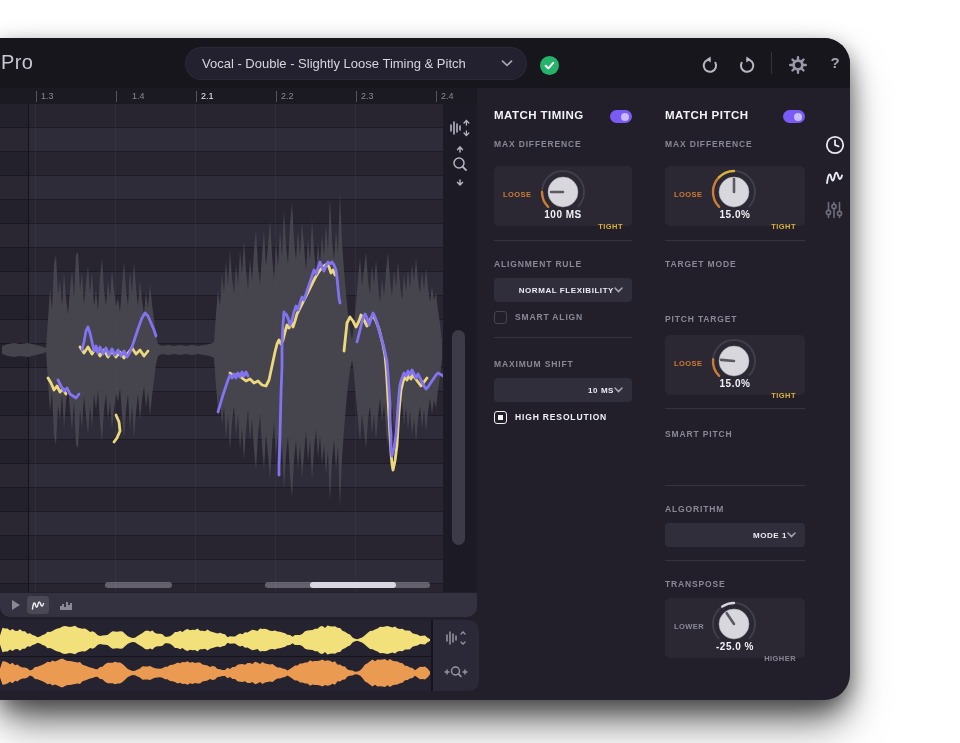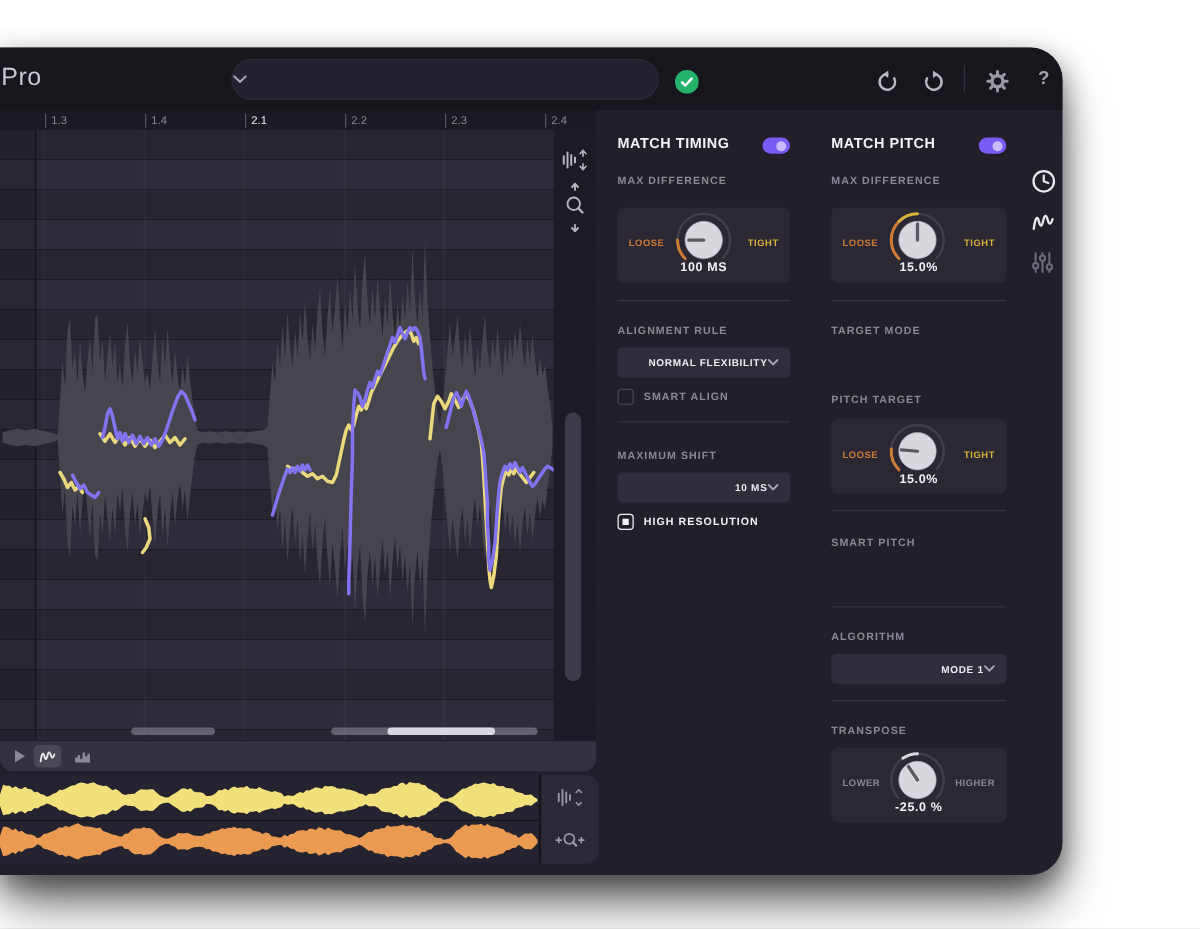--- a/index.html
+++ b/index.html
@@ -55,21 +55,21 @@
     border-left:2px solid #15141a;border-radius:0 10px 10px 0;}
   
   .panel-col{position:absolute;top:50px;height:612px;}
   .pc1{left:494px;width:138px;} .pc2{left:665px;width:140px;}
   .sec-title{position:absolute;left:0;font-size:11.5px;font-weight:800;color:#f4f3f7;letter-spacing:.04em;}
   .toggle{position:absolute;right:0;width:22px;height:13px;border-radius:7px;background:#7a5bf5;}
   .toggle .knob{position:absolute;left:11px;top:2.5px;width:8px;height:8px;border-radius:50%;background:#c8bdfa;}
   .lbl{position:absolute;left:0;font-size:8.5px;font-weight:700;color:#8b8895;letter-spacing:.1em;}
   .card{position:absolute;left:0;width:100%;height:60px;background:#2b2834;border-radius:5px;}
   .card .minl,.card .maxl{position:absolute;top:24px;font-size:7.5px;font-weight:800;letter-spacing:.06em;}
-  .card .minl{left:9px;color:#cd7c33;} .card .maxl{right:9px;color:#d9b13b;text-align:left;}
+  .card .minl{left:9px;color:#cd7c33;} .card .maxl{right:9px;color:#d9b13b;text-align:left;margin-top:32px;}
   .card.neutral .minl,.card.neutral .maxl{color:#8b8895;}
   .card .kval{position:absolute;left:0;right:0;top:43px;text-align:center;font-size:10px;
     font-weight:800;color:#f2f1f6;letter-spacing:.05em;}
   .card svg{position:absolute;left:0;top:0;}
   .divider{position:absolute;left:0;width:100%;height:1px;background:#37343f;}
   .dd{position:absolute;left:0;width:100%;height:24px;background:#312e3c;border-radius:4px;
     display:flex;align-items:center;text-align:right;}
   .dd span{margin-left:10px;flex:1;font-size:8px;font-weight:800;color:#eceaf2;letter-spacing:.07em;}
   .dd svg{margin-right:9px;}
   .cbrow{position:absolute;left:0;display:flex;align-items:center;height:14px;justify-content:flex-end;}
@@ -86,20 +86,21 @@
   .needle{stroke:#5b5962;stroke-width:2.6;stroke-linecap:round;}
 </style>
 </head>
 <body>
 
 <div class="window">
 
   <div class="topbar">
     <div class="app-name">Pro</div>
     <div class="preset">
+      <span>Vocal - Double - Slightly Loose Timing &amp; Pitch</span>
       <svg width="12" height="7" viewBox="0 0 12 7">
           <path d="M1.5 1.2 L6 5.4 L10.5 1.2" stroke="#a7a4b2" stroke-width="1.7" fill="none" stroke-linecap="round"></path>
         </svg>
     </div>
     <div class="check-badge" id="checkBadge">
       <svg width="19" height="19" viewBox="0 0 19 19">
           <circle cx="9.5" cy="9.5" r="9.5" fill="#25b36b"></circle>
           <path d="M5.6 9.8 L8.3 12.4 L13.3 6.9" stroke="#ffffff" stroke-width="2" fill="none" stroke-linecap="round" stroke-linejoin="round"></path>
         </svg>
     </div>
@@ -122,21 +123,21 @@
         <path d="M17.6 12 H19.8 M15.96 15.96 L17.52 17.52 M12 17.6 V19.8 M8.04 15.96 L6.48 17.52 M6.4 12 H4.2 M8.04 8.04 L6.48 6.48 M12 6.4 V4.2 M15.96 8.04 L17.52 6.48"></path>
       </svg>
     </div>
     <div class="help">?</div>
   </div>
 
   <div class="ruler">
     <div class="tick" style="left:36px"></div>
     <div class="tlabel" style="left:41px">1.3</div>
     <div class="tick" style="left:116px"></div>
-    <div class="tlabel" style="left:121px">1.4</div>
+    <div class="tlabel" style="left:132px">1.4</div>
     <div class="tick" style="left:196px"></div>
     <div class="tlabel active" style="left:201px">2.1</div>
     <div class="tick" style="left:276px"></div>
     <div class="tlabel" style="left:281px">2.2</div>
     <div class="tick" style="left:356px"></div>
     <div class="tlabel" style="left:361px">2.3</div>
     <div class="tick" style="left:436px"></div>
     <div class="tlabel" style="left:441px">2.4</div>
   </div>
 

